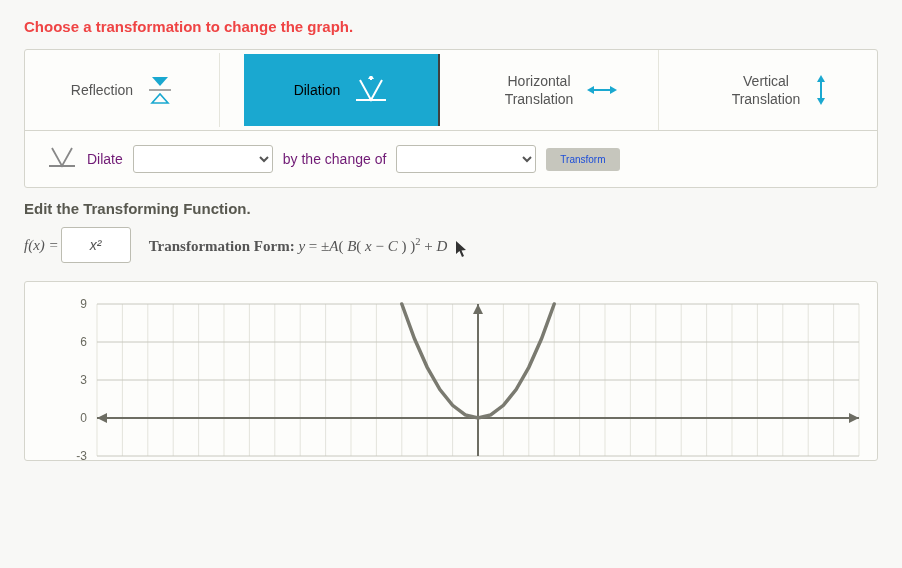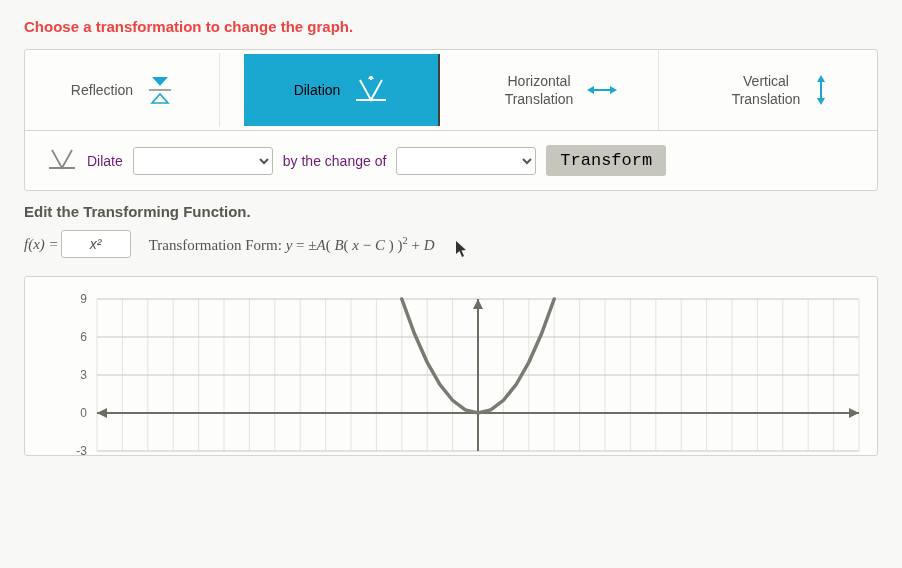--- a/index.html
+++ b/index.html
@@ -63,59 +63,58 @@
     border: 1px solid #bdbdb2;
     border-radius: 3px;
     background: #fff;
     font-size: 13px;
     color: #555;
     padding: 0 6px;
     min-width: 140px;
   }
   .btn-transform {
     background: #c6c6bd;
-    color: #000000;
+    color: #1d4ed8;
     border: none;
     border-radius: 3px;
     padding: 6px 14px;
-    font-size: 17px;
+    font-size: 10px;
     cursor: pointer;
-    font-family: Liberation Mono, monospace;
   }
 
   .edit-title {
     font-weight: 700;
     font-size: 15px;
     color: #58584f;
     margin: 6px 0 10px;
   }
   .fx-row {
     display: flex;
     align-items: center;
     gap: 2px;
     font-size: 15px;
     color: #555;
     margin-bottom: 18px;
     flex-wrap: wrap;
   }
   .fx-input {
     width: 70px;
-    height: 28px;
+    height: 36px;
     border: 1px solid #bdbdb2;
     border-radius: 3px;
     text-align: center;
     font-size: 14px;
     background: #fff;
     color: #555;
     font-style: italic;
   }
   .formula { font-family: Georgia, "Times New Roman", serif; }
   .formula .it { font-style: italic; }
   .formula sup { font-size: 0.7em; }
-  .formula-lead { font-weight: 400; }
+  .formula-lead { font-weight: 700; }
 
   .graph-card {
     border: 1px solid #d5d5cc;
     border-radius: 3px;
     background: #fdfdfb;
     overflow: hidden;
     height: 180px;
     padding: 14px 24px 0 24px;
   }
   svg.graph { display: block; }

